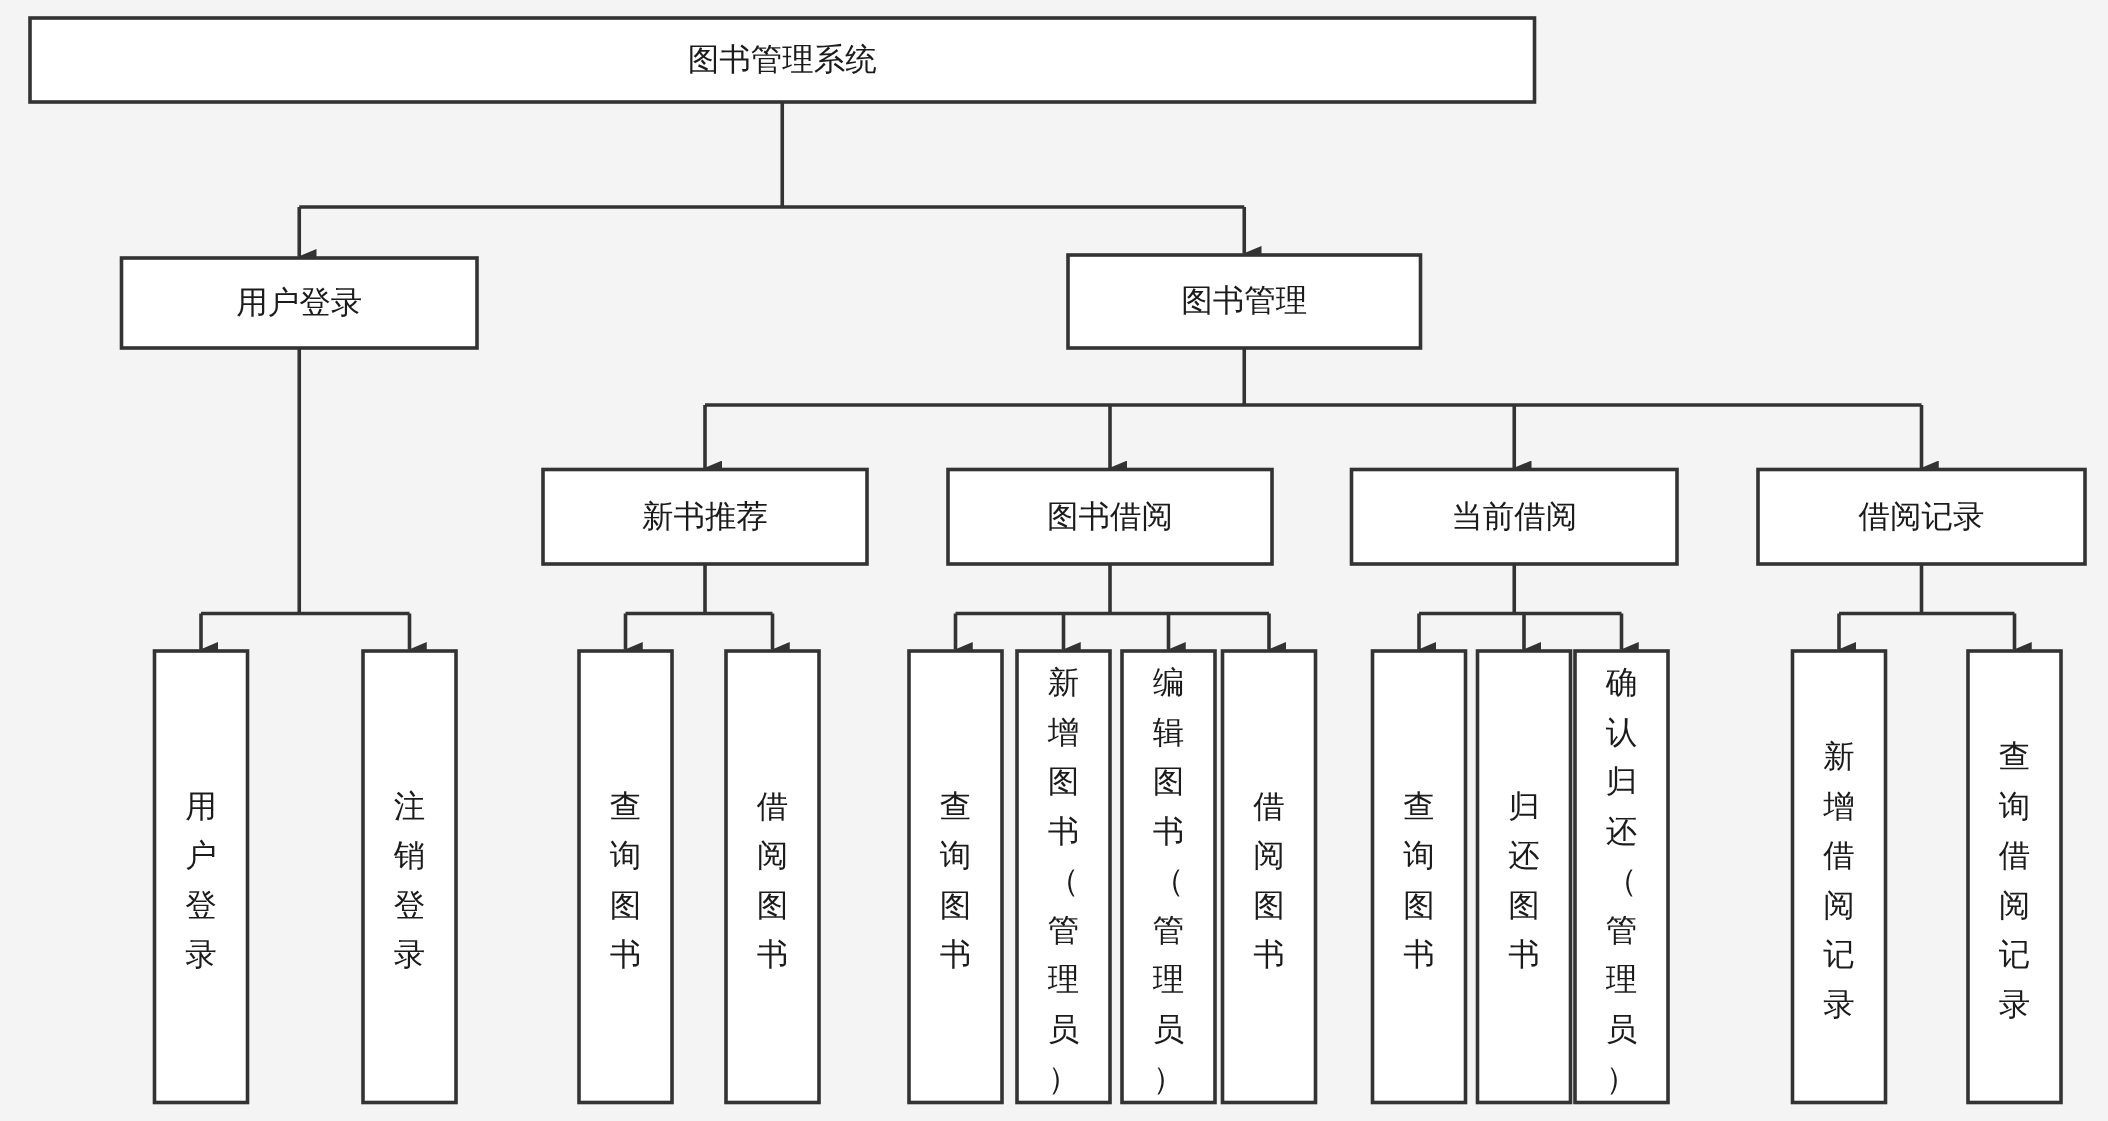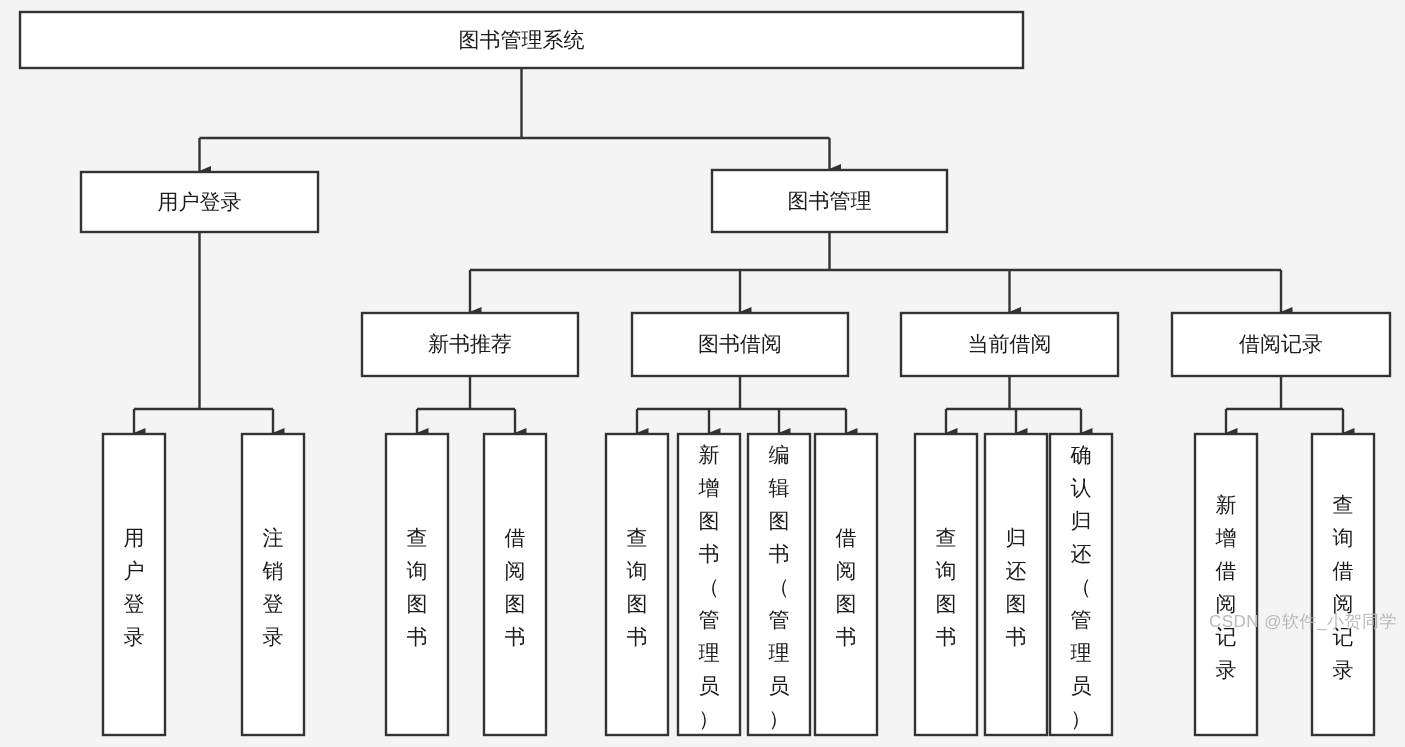--- a/index.html
+++ b/index.html
@@ -187,14 +187,13 @@
         <g>
           <rect x="1195" y="434" width="62" height="301" class="node-rect"></rect>
           <text x="1226" class="node-label-v"><tspan x="1226" y="511.5">新</tspan><tspan x="1226" y="544.5">增</tspan><tspan x="1226" y="577.5">借</tspan><tspan x="1226" y="610.5">阅</tspan><tspan x="1226" y="643.5">记</tspan><tspan x="1226" y="676.5">录</tspan></text>
         </g>
         <g>
           <rect x="1312" y="434" width="62" height="301" class="node-rect"></rect>
           <text x="1343" class="node-label-v"><tspan x="1343" y="511.5">查</tspan><tspan x="1343" y="544.5">询</tspan><tspan x="1343" y="577.5">借</tspan><tspan x="1343" y="610.5">阅</tspan><tspan x="1343" y="643.5">记</tspan><tspan x="1343" y="676.5">录</tspan></text>
         </g>
       </g>
   </svg>
-  <div class="watermark">CSDN @软件_小贺同学</div>
 </div>
 
 </body></html>

